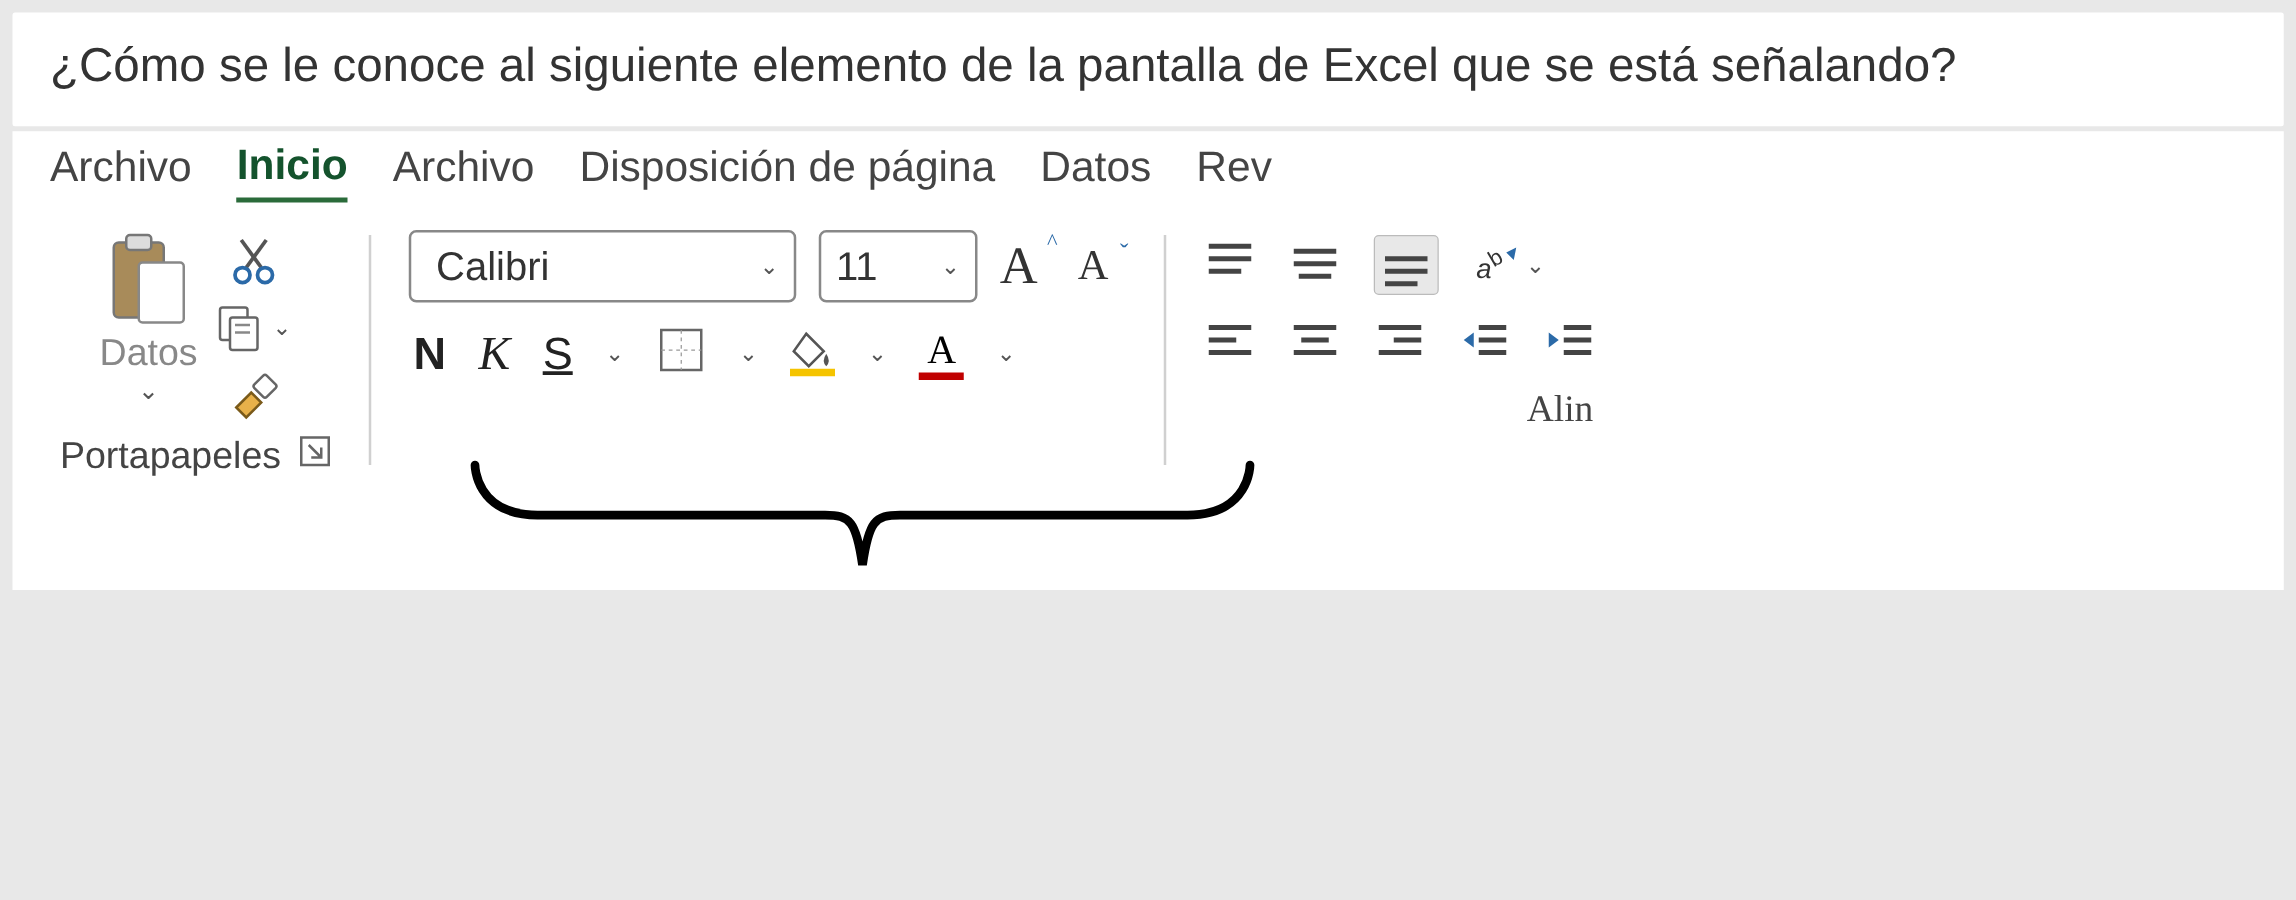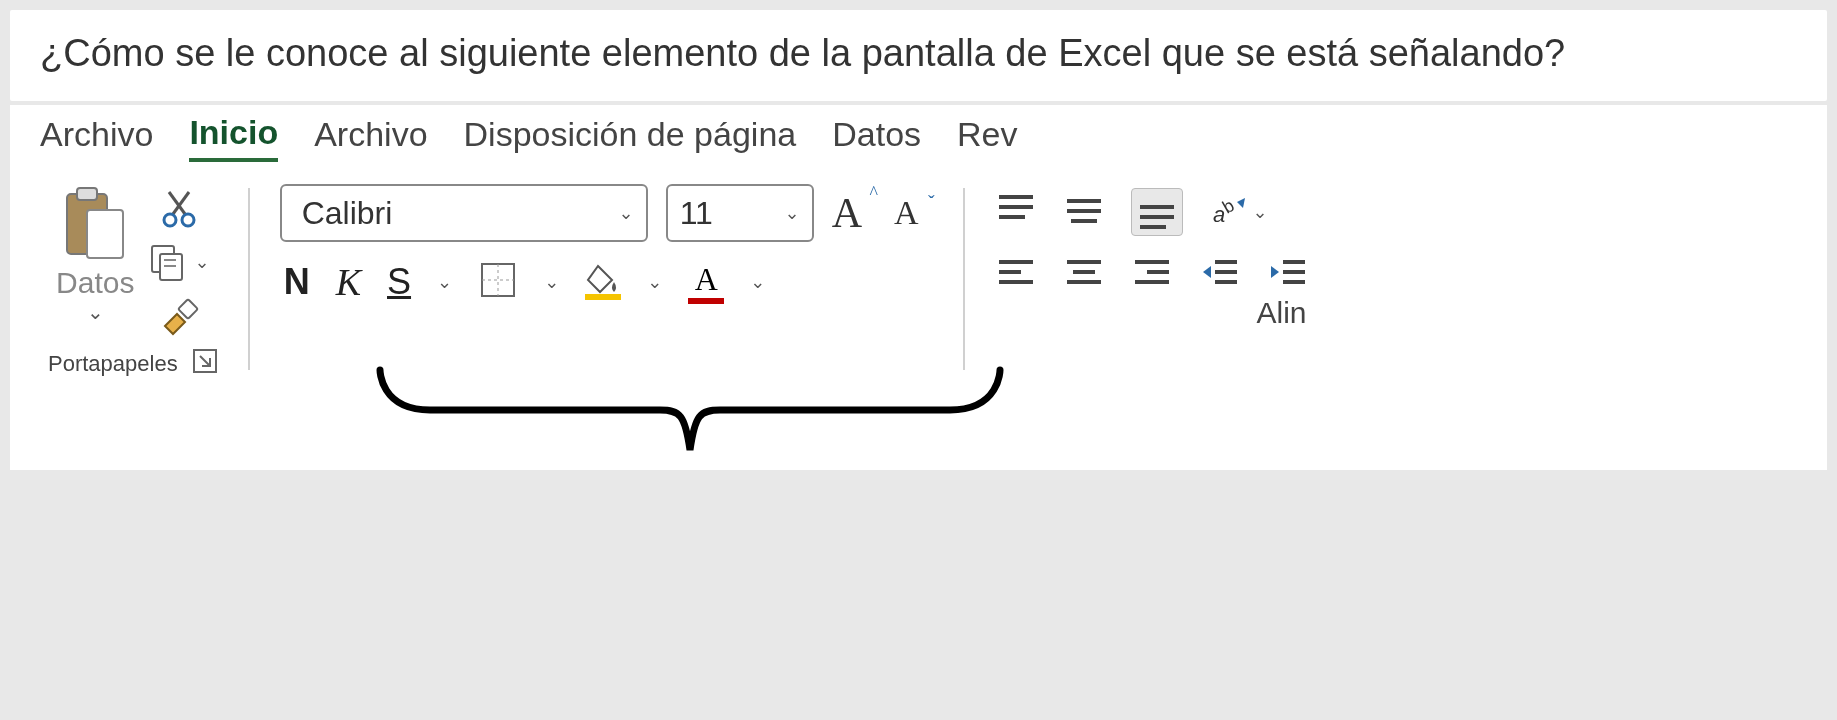--- a/index.html
+++ b/index.html
@@ -76,21 +76,21 @@
     align-items: center;
     padding-top: 4px;
   }
   .cut-icon svg, .copy-icon svg, .brush-icon svg { width: 40px; height: 40px; display:block;}
   .copy-line { display:flex; align-items:center; gap:6px;}
   .group-label-row {
     display: flex;
     align-items: center;
     gap: 14px;
     margin-top: 12px;
-    font-size: 22px;
+    font-size: 30px;
     color: #444;
   }
   .launcher-icon svg { width: 26px; height: 26px; }
   .vsep {
     width: 2px;
     background: #d0d0d0;
     align-self: stretch;
     margin: 4px 2px 10px 2px;
     min-height: 180px;
   }
@@ -102,22 +102,22 @@
     border-radius: 6px;
     height: 58px;
     display: flex;
     align-items: center;
     padding: 0 12px;
     font-size: 32px;
     background: #fff;
     color: #333;
     justify-content: space-between;
   }
-  .combo.font-name { width: 368px; padding-left: 20px; }
-  .combo.font-size { width: 148px; }
+  .combo.font-name { width: 310px; padding-left: 20px; }
+  .combo.font-size { width: 127px; }
   .combo .chev { font-size: 18px; color:#555; }
   .grow-a {
     font-size: 42px; font-family: "Times New Roman", serif;
     color: #333; position: relative; padding-right: 14px;
   }
   .grow-a::after {
     content:"^"; position:absolute; top:-6px; right:-2px;
     font-size:18px; color:#2b6aa8;
   }
   .shrink-a {
@@ -151,22 +151,23 @@
   .align-group { display:flex; flex-direction:column; gap:18px; padding-top:4px;}
   .align-row1, .align-row2 { display:flex; align-items:center; gap:26px; }
   .align-btn svg { width: 42px; height: 38px; }
   .wrap-btn {
     background:#e8e8e8; border:1px solid #bbb; border-radius:4px;
     padding:4px; display:flex; align-items:center; justify-content:center;
   }
   .orient-btn { display:flex; align-items:center; gap:4px;}
   .orient-btn svg { width:40px; height:36px;}
   .align-group-label {
-    text-align:right; font-size:30px; color:#444; 
+    text-align:right; font-size:30px; color:#444; margin-top:14px;
     padding-right:2px;
+    font-family:Liberation Serif, serif;
   }
   
   .brace-wrap {
     position: relative;
     height: 90px;
     margin-top: -6px;
   }
   .brace-svg {
     position:absolute;
     left: 360px;

